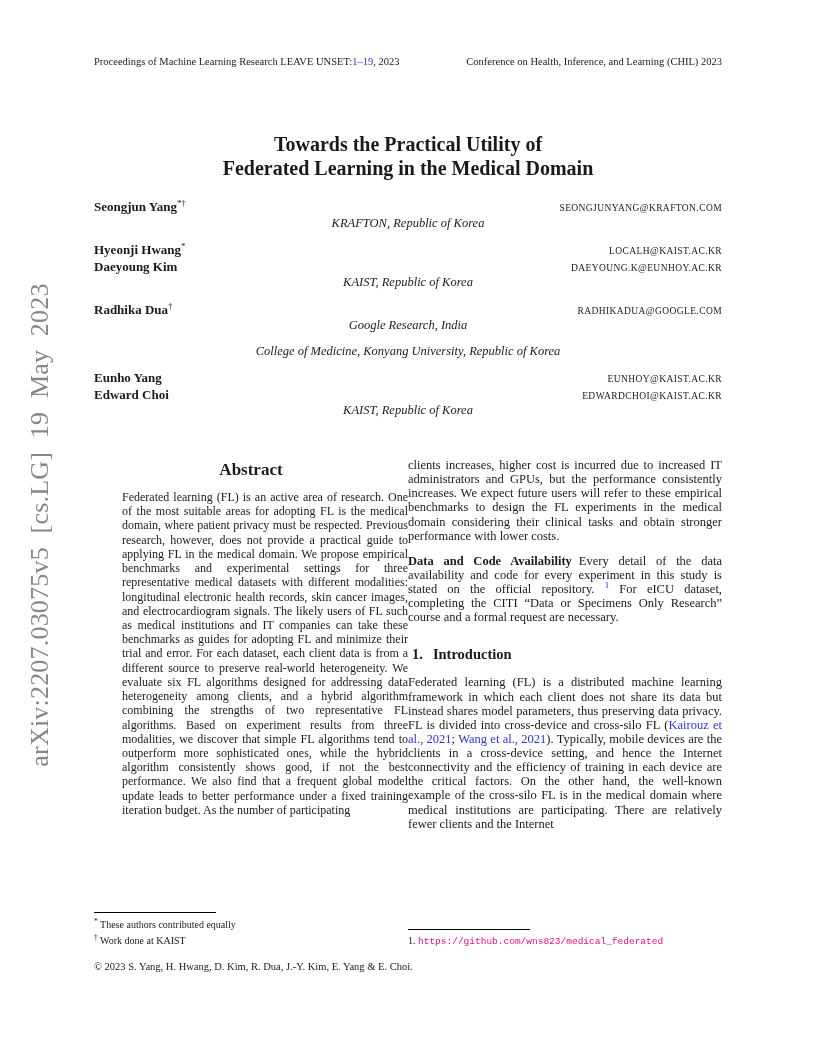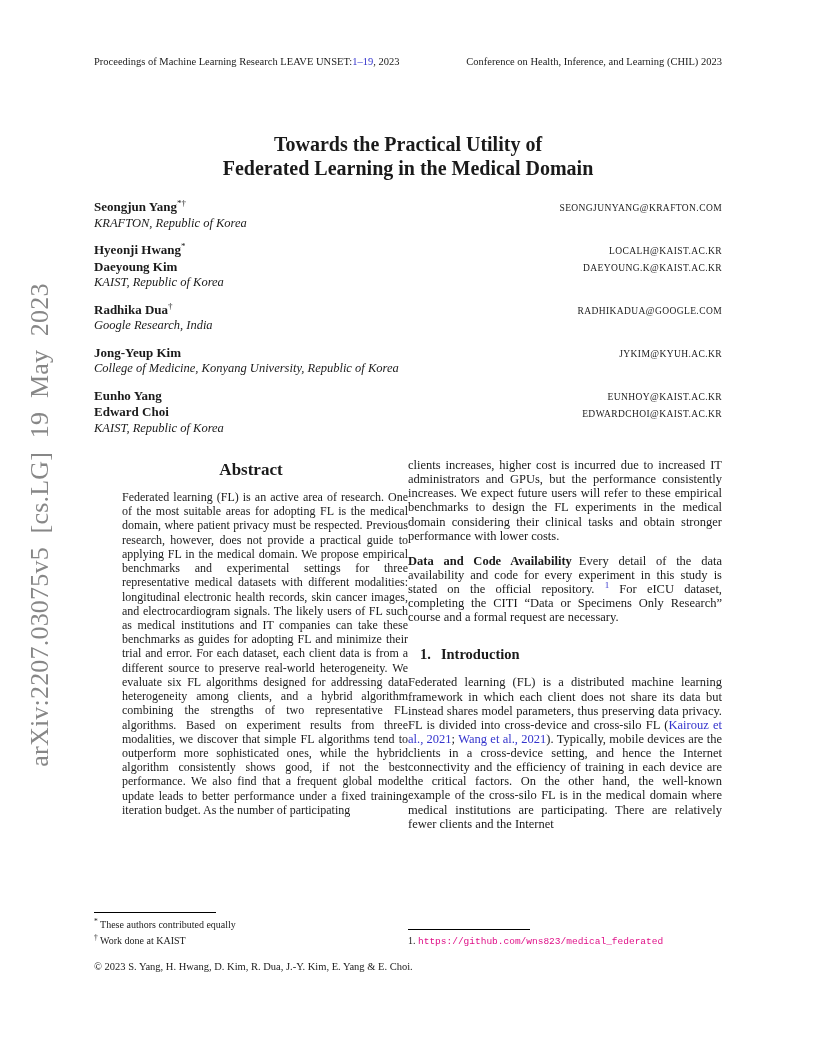--- a/index.html
+++ b/index.html
@@ -31,21 +31,21 @@
     font-size:10.5px;white-space:nowrap;
   }
 
   .title{
     position:absolute;top:132px;left:94px;right:94px;
     text-align:center;font-weight:bold;font-size:20px;line-height:1.22;
     margin:0;
   }
 
   
-  .authors{position:absolute;top:198px;left:94px;right:94px;}
+  .authors{position:absolute;top:198px;left:94px;right:94px;text-align:center;}
   .author-group{margin-bottom:11px;}
   .author-row{display:flex;justify-content:space-between;align-items:baseline;line-height:1.18;}
   .author-name{font-weight:bold;font-size:13px;}
   .author-name sup{font-size:9px;font-weight:normal;}
   .author-email{font-size:9.5px;letter-spacing:0.4px;}
   .affiliation{font-style:italic;font-size:12.5px;line-height:1.15;margin-top:1px;}
 
   
   .columns{
     position:absolute;top:458px;left:94px;right:94px;height:490px;
@@ -61,21 +61,21 @@
     font-size:12px;line-height:1.185;text-align:justify;
     margin:0;
   }
 
   .body-par{font-size:12.5px;line-height:1.13;text-align:justify;margin:0;}
   .avail-par{margin-top:11px;}
   .runin-heading{font-weight:bold;padding-right:7px;}
   .fn-mark{color:#3333cc;font-size:9px;vertical-align:super;line-height:0;}
 
   .section-heading{
-    font-size:14.5px;font-weight:bold;margin:22px 0 12px 12px;
+    font-size:14.5px;font-weight:bold;margin:22px 0 12px 4px;
   }
   .section-heading .sec-num{margin-right:10px;}
 
   
   .footnote-block{margin-top:auto;}
   .fn-rule{width:122px;border-top:1px solid #000;margin-bottom:4px;}
   .fn-line{font-size:10px;line-height:1.4;}
   .fn-line sup{font-size:7.5px;}
   .fn-url-line{font-size:10px;line-height:1.4;}
 
@@ -113,38 +113,34 @@
       <div class="affiliation">KRAFTON, Republic of Korea</div>
     </div>
 
     <div class="author-group">
       <div class="author-row">
         <span class="author-name"><span>Hyeonji Hwang</span><sup>*</sup></span>
         <span class="author-email">LOCALH@KAIST.AC.KR</span>
       </div>
       <div class="author-row">
         <span class="author-name"><span>Daeyoung Kim</span><sup></sup></span>
-        <span class="author-email">DAEYOUNG.K@KAIST.AC.KR</span>
+        <span class="author-email">DAEYOUNG.K@EUNHOY.AC.KR</span>
       </div>
       <div class="affiliation">KAIST, Republic of Korea</div>
     </div>
 
     <div class="author-group">
       <div class="author-row">
         <span class="author-name"><span>Radhika Dua</span><sup>†</sup></span>
         <span class="author-email">RADHIKADUA@GOOGLE.COM</span>
       </div>
       <div class="affiliation">Google Research, India</div>
     </div>
 
     <div class="author-group">
-      <div class="author-row">
-        <span class="author-name"><span>Jong-Yeup Kim</span><sup></sup></span>
-        <span class="author-email">JYKIM@KYUH.AC.KR</span>
-      </div>
       <div class="affiliation">College of Medicine, Konyang University, Republic of Korea</div>
     </div>
 
     <div class="author-group">
       <div class="author-row">
         <span class="author-name"><span>Eunho Yang</span><sup></sup></span>
         <span class="author-email">EUNHOY@KAIST.AC.KR</span>
       </div>
       <div class="author-row">
         <span class="author-name"><span>Edward Choi</span><sup></sup></span>

